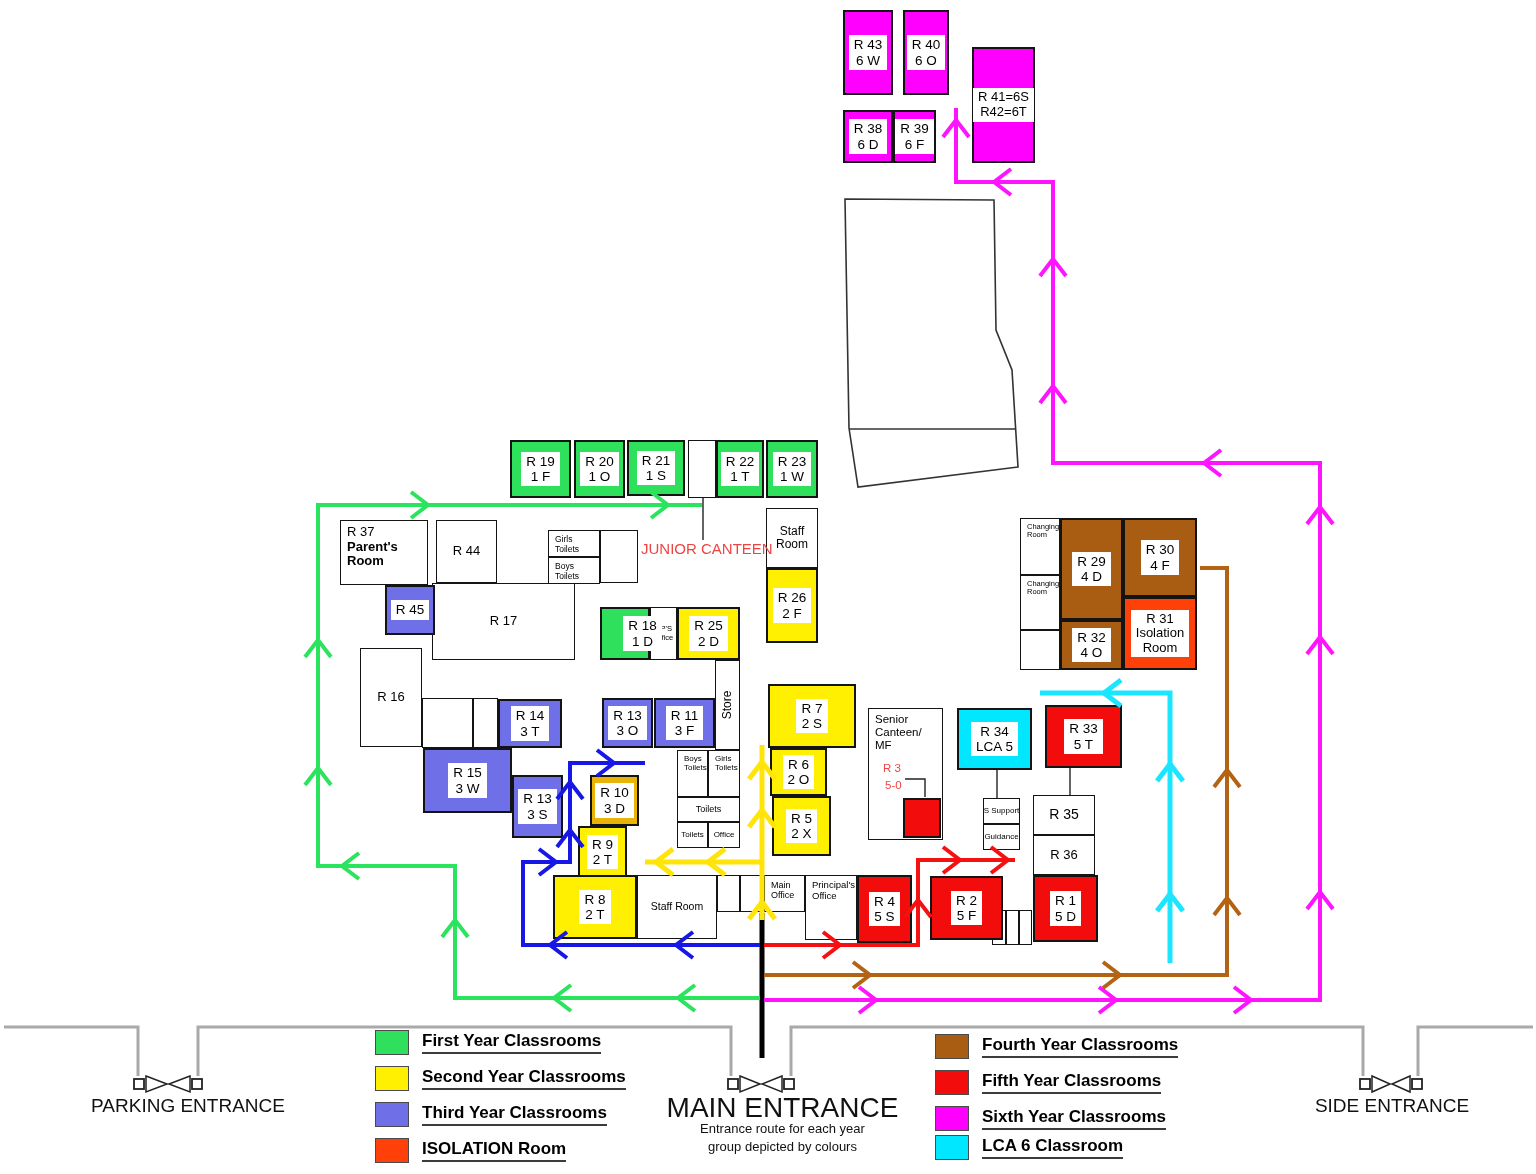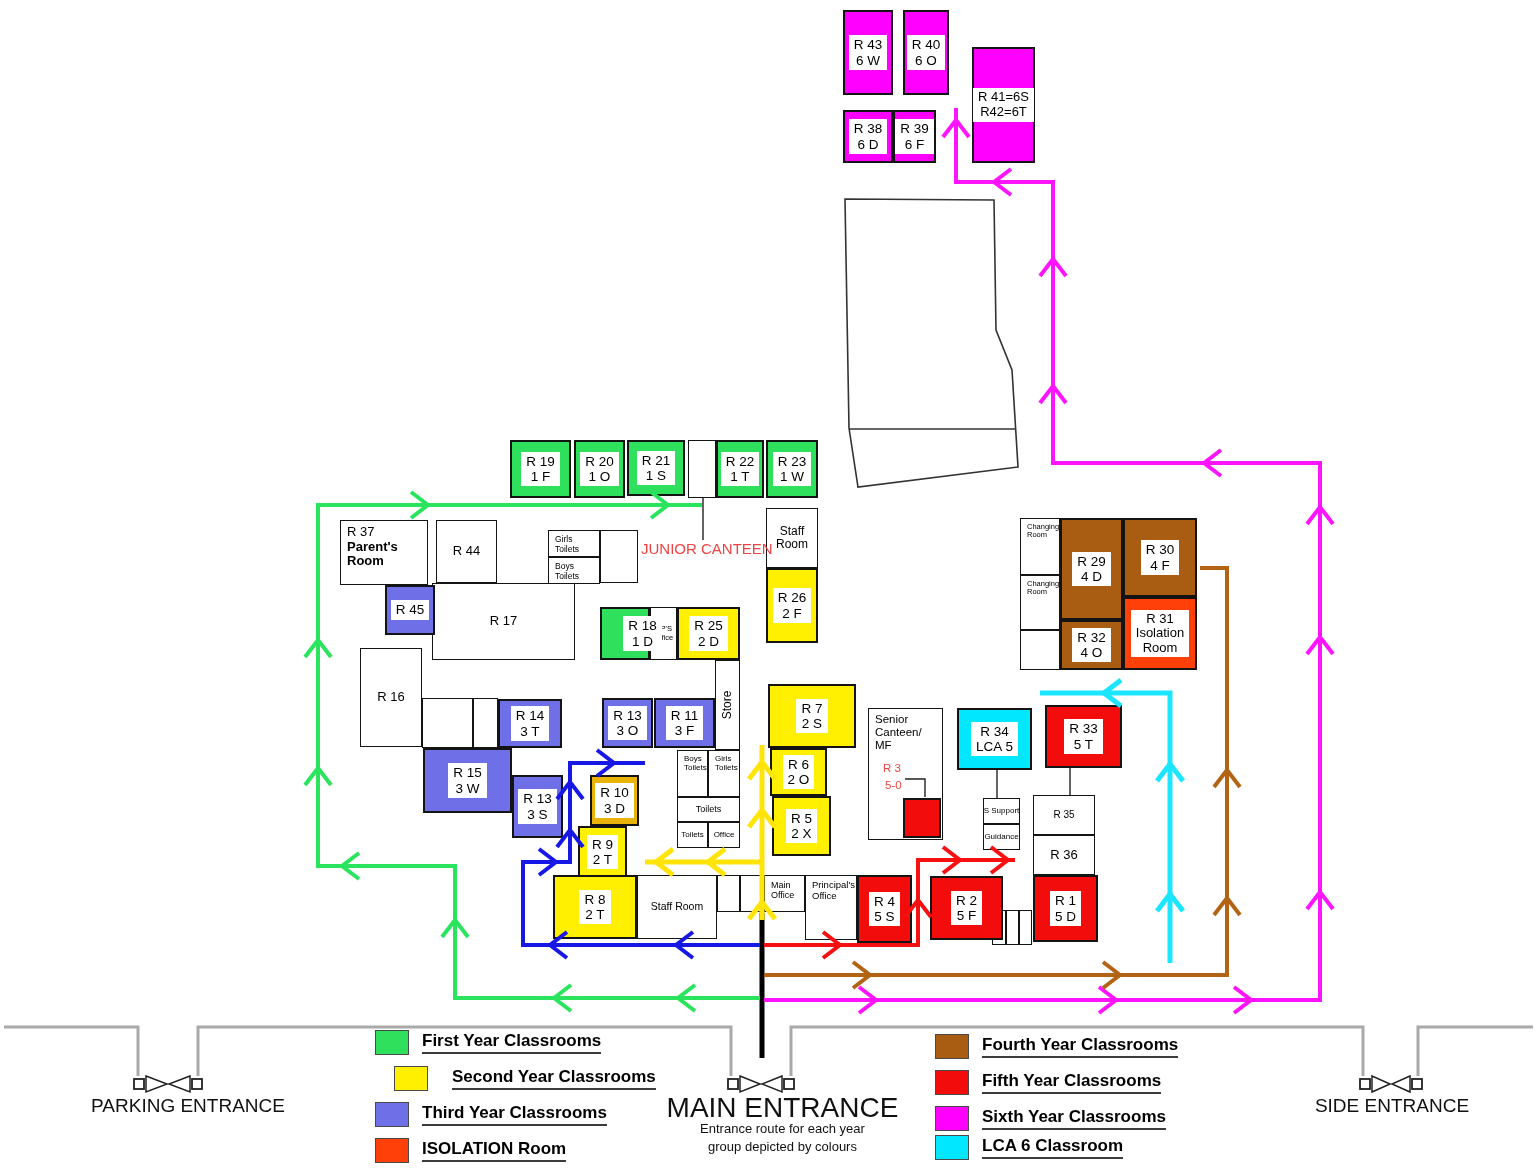--- a/index.html
+++ b/index.html
@@ -95,21 +95,21 @@
       <div class="line">Senior</div>
       <div class="line">Canteen/</div>
       <div class="line">MF</div>
     </div>
     <div class="room" style="left: 983px; top: 798px; width: 37px; height: 26px; background: rgb(255, 255, 255); border: 1.3px solid rgb(20, 20, 20); font-size: 8px;">
       <div class="line">S Support</div>
     </div>
     <div class="room" style="left: 983px; top: 824px; width: 37px; height: 26px; background: rgb(255, 255, 255); border: 1.3px solid rgb(20, 20, 20); font-size: 8px;">
       <div class="line">Guidance</div>
     </div>
-    <div class="room" style="left: 1033px; top: 795px; width: 62px; height: 40px; background: rgb(255, 255, 255); border: 1.3px solid rgb(20, 20, 20); font-size: 10px;">
+    <div class="room" style="left: 1033px; top: 795px; width: 62px; height: 40px; background: rgb(255, 255, 255); border: 1.3px solid rgb(20, 20, 20); font-size: 14px;">
       <div class="line">R 35</div>
     </div>
     <div class="room" style="left: 1033px; top: 835px; width: 62px; height: 40px; background: rgb(255, 255, 255); border: 1.3px solid rgb(20, 20, 20); font-size: 13px;">
       <div class="line">R 36</div>
     </div>
     <div class="room" style="left: 717px; top: 875px; width: 23px; height: 37px; background: rgb(255, 255, 255); border: 1.3px solid rgb(20, 20, 20); font-size: 13.5px;"></div>
     <div class="room" style="left: 740px; top: 875px; width: 22px; height: 37px; background: rgb(255, 255, 255); border: 1.3px solid rgb(20, 20, 20); font-size: 13.5px;"></div>
     <div class="room tl" style="left: 764px; top: 875px; width: 41px; height: 37px; background: rgb(255, 255, 255); border: 1.3px solid rgb(20, 20, 20); font-size: 9px; padding: 4px 0px 0px 6px;">
       <div class="line">Main</div>
       <div class="line">Office</div>
@@ -340,21 +340,21 @@
       </div>
     </div>
     <div class="lbl" style="left: 905px; top: 303px; font-size: 14px;">R 27</div>
     <div class="lbl" style="left: 905px; top: 443px; font-size: 14px;">R 28</div>
     <div class="lbl" style="left: 883px; top: 762px; font-size: 11.5px;">R 3</div>
     <div class="lbl" style="left: 885px; top: 779px; font-size: 11.5px;">5-0</div>
     <div class="legend-row" style="left: 375px; top: 1030px;">
       <div class="legend-swatch" style="background: rgb(46, 224, 92);"></div>
       <div class="legend-label">First Year Classrooms</div>
     </div>
-    <div class="legend-row" style="left: 394px; top: 1066px; gap: 11px;">
+    <div class="legend-row" style="left: 375px; top: 1066px;">
       <div class="legend-swatch" style="background: rgb(255, 239, 0);"></div>
       <div class="legend-label">Second Year Classrooms</div>
     </div>
     <div class="legend-row" style="left: 375px; top: 1102px;">
       <div class="legend-swatch" style="background: rgb(111, 111, 232);"></div>
       <div class="legend-label">Third Year Classrooms</div>
     </div>
     <div class="legend-row" style="left: 375px; top: 1138px;">
       <div class="legend-swatch" style="background: rgb(255, 65, 9);"></div>
       <div class="legend-label">ISOLATION Room</div>

